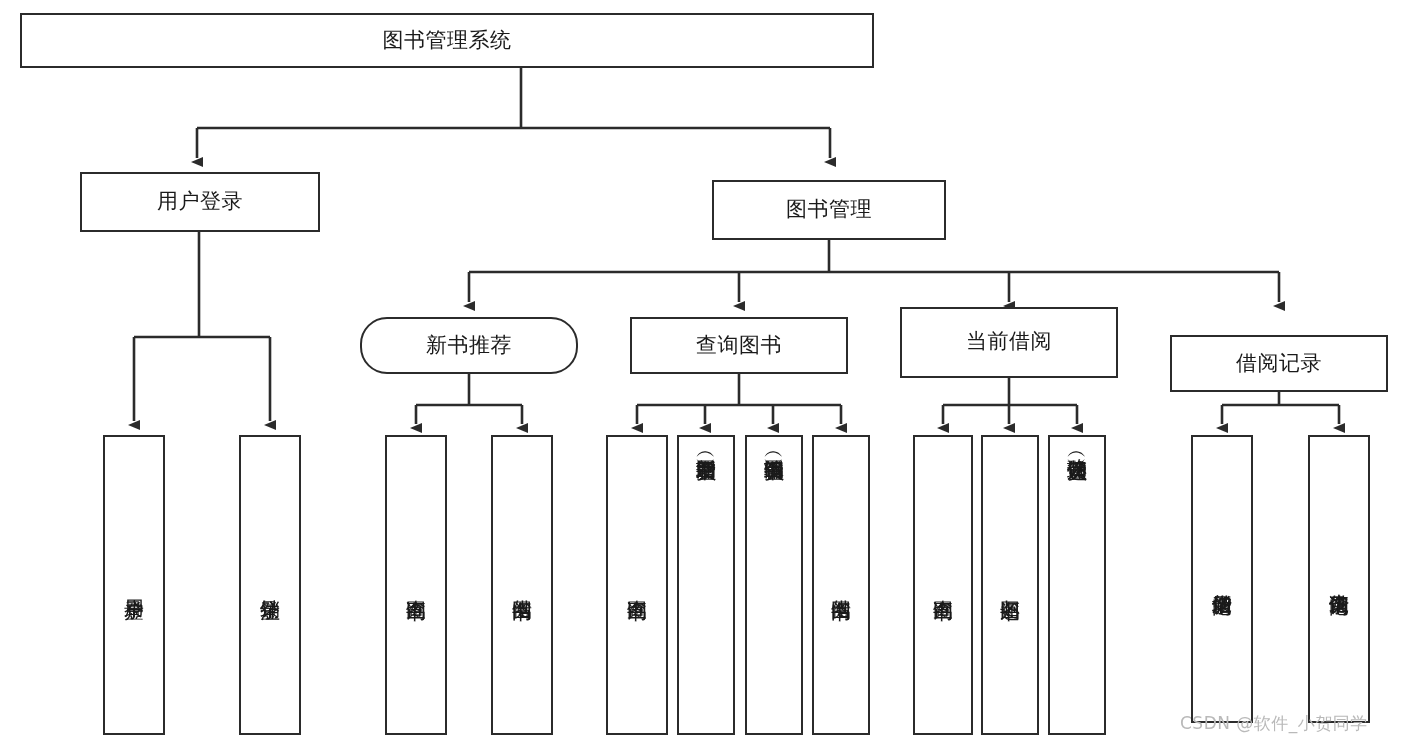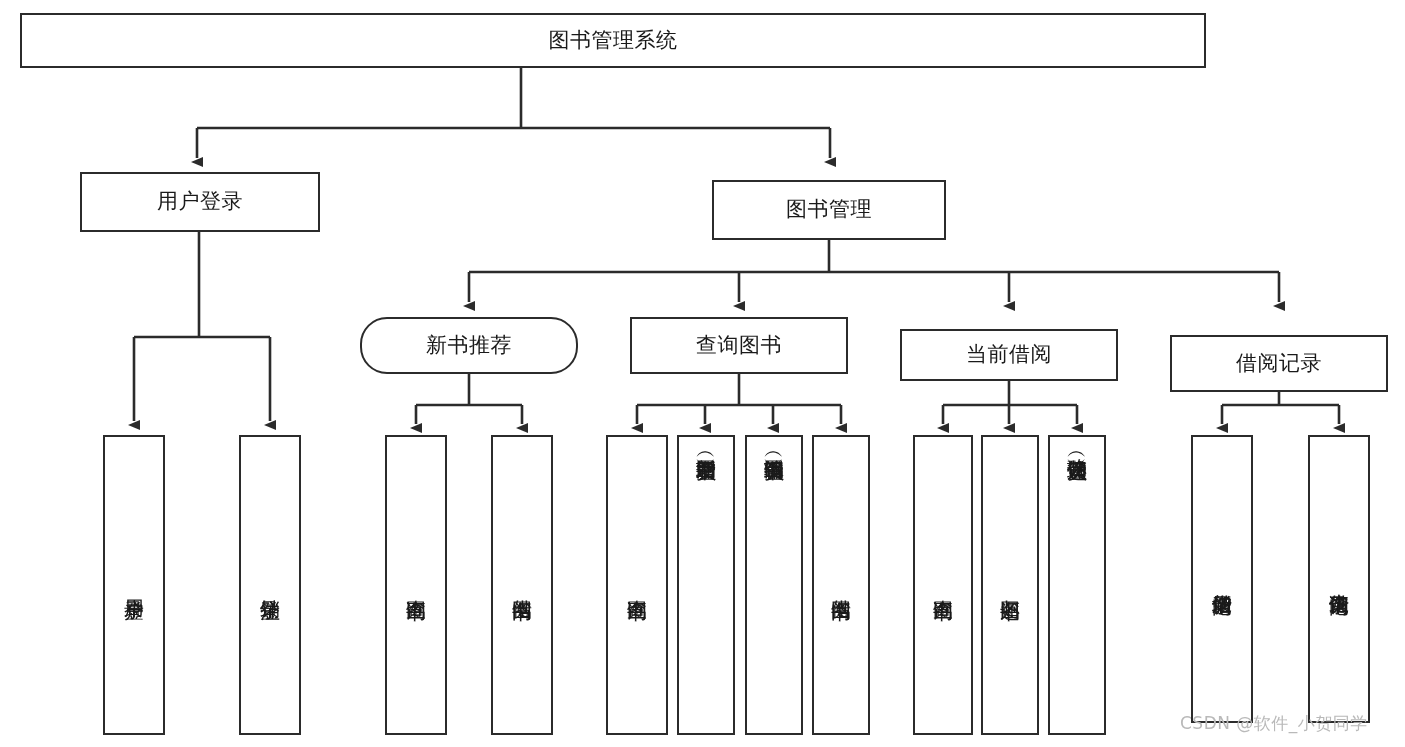--- a/index.html
+++ b/index.html
@@ -113,38 +113,38 @@
       <path d="M1009,405 L1009,424" marker-end="url(#arrow)"></path>
       <path d="M1077,405 L1077,424" marker-end="url(#arrow)"></path>
 
       <path d="M1279,374 L1279,405"></path>
       <path d="M1222,405 L1339,405"></path>
       <path d="M1222,405 L1222,424" marker-end="url(#arrow)"></path>
       <path d="M1339,405 L1339,424" marker-end="url(#arrow)"></path>
     </g>
   </svg>
 
-  <div class="node horiz" style="left:20px; top:13px; width:1186px; height:55px;text-align:center;">
+  <div class="node horiz" style="left:20px; top:13px; width:854px; height:55px;text-align:center;">
     <span>图书管理系统</span>
   </div>
 
   <div class="node horiz" style="left:80px; top:172px; width:240px; height:60px;">
     <span>用户登录</span>
   </div>
   <div class="node horiz" style="left:712px; top:180px; width:234px; height:60px;">
     <span>图书管理</span>
   </div>
 
   <div class="node horiz" style="left:360px; top:317px; width:218px; height:57px;border-radius:27px;">
     <span>新书推荐</span>
   </div>
   <div class="node horiz" style="left:630px; top:317px; width:218px; height:57px;">
     <span>查询图书</span>
   </div>
-  <div class="node horiz" style="left:900px; top:329px; width:218px; height:52px;">
+  <div class="node horiz" style="left:900px; top:307px; width:218px; height:71px;font-family:Liberation Mono, monospace;">
     <span>当前借阅</span>
   </div>
   <div class="node horiz" style="left:1170px; top:335px; width:218px; height:57px;">
     <span>借阅记录</span>
   </div>
 
   <div class="node vert" style="left:103px; top:435px; width:62px; height:300px;">
     <span>用户登录</span>
   </div>
   <div class="node vert" style="left:239px; top:435px; width:62px; height:300px;">

